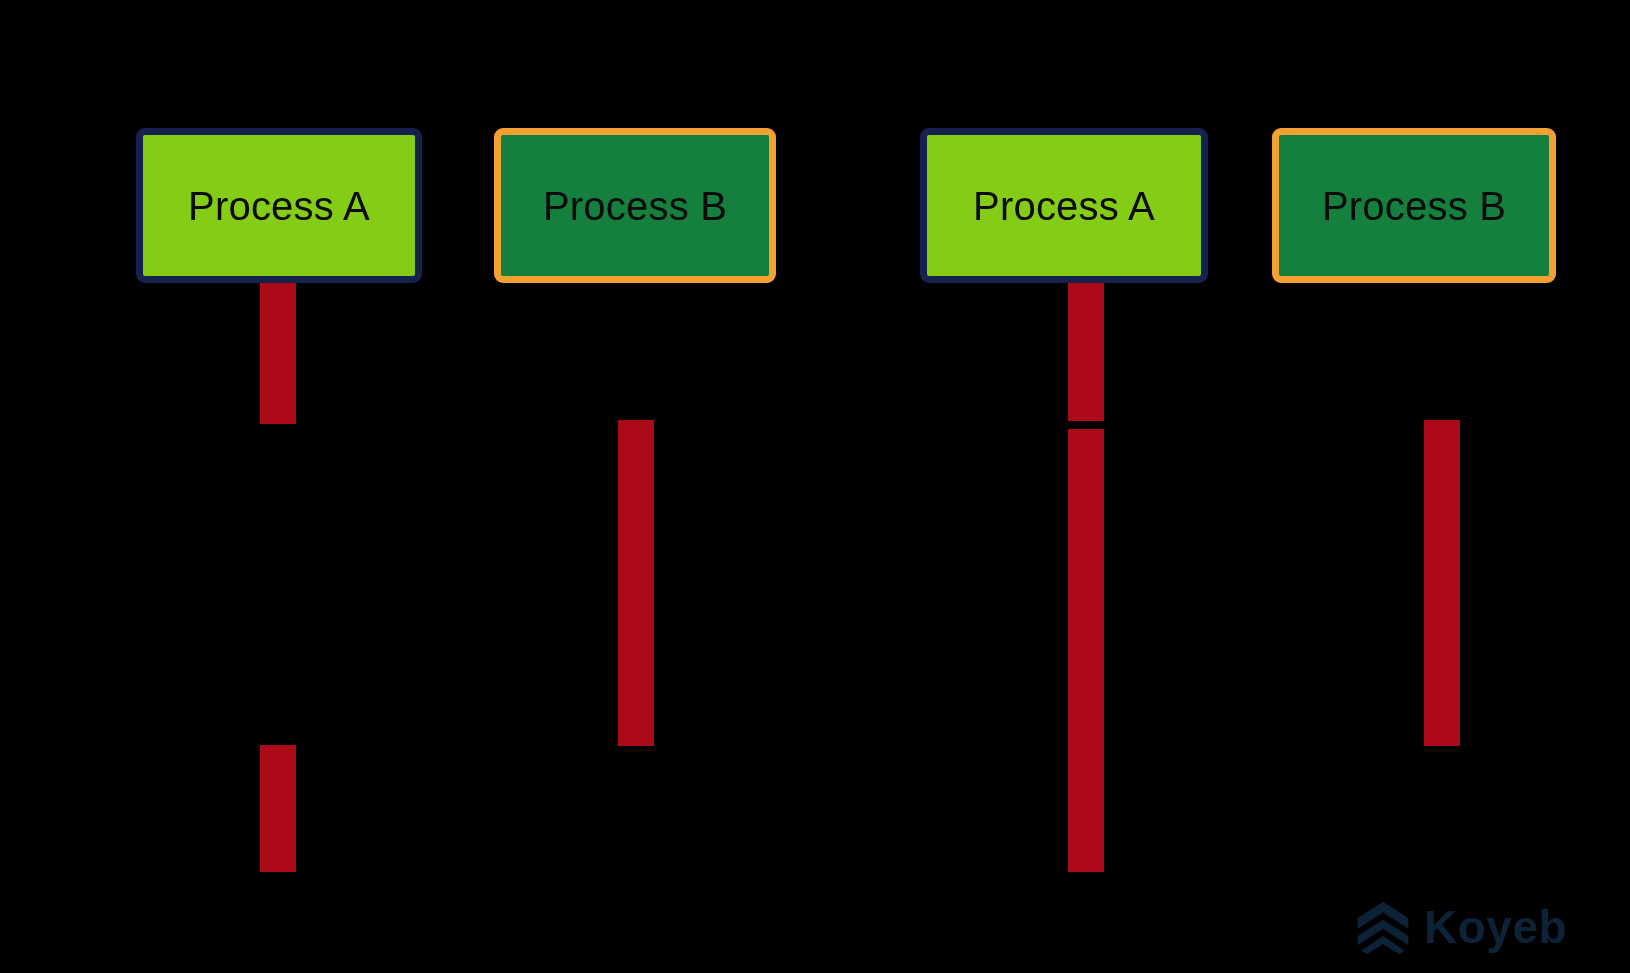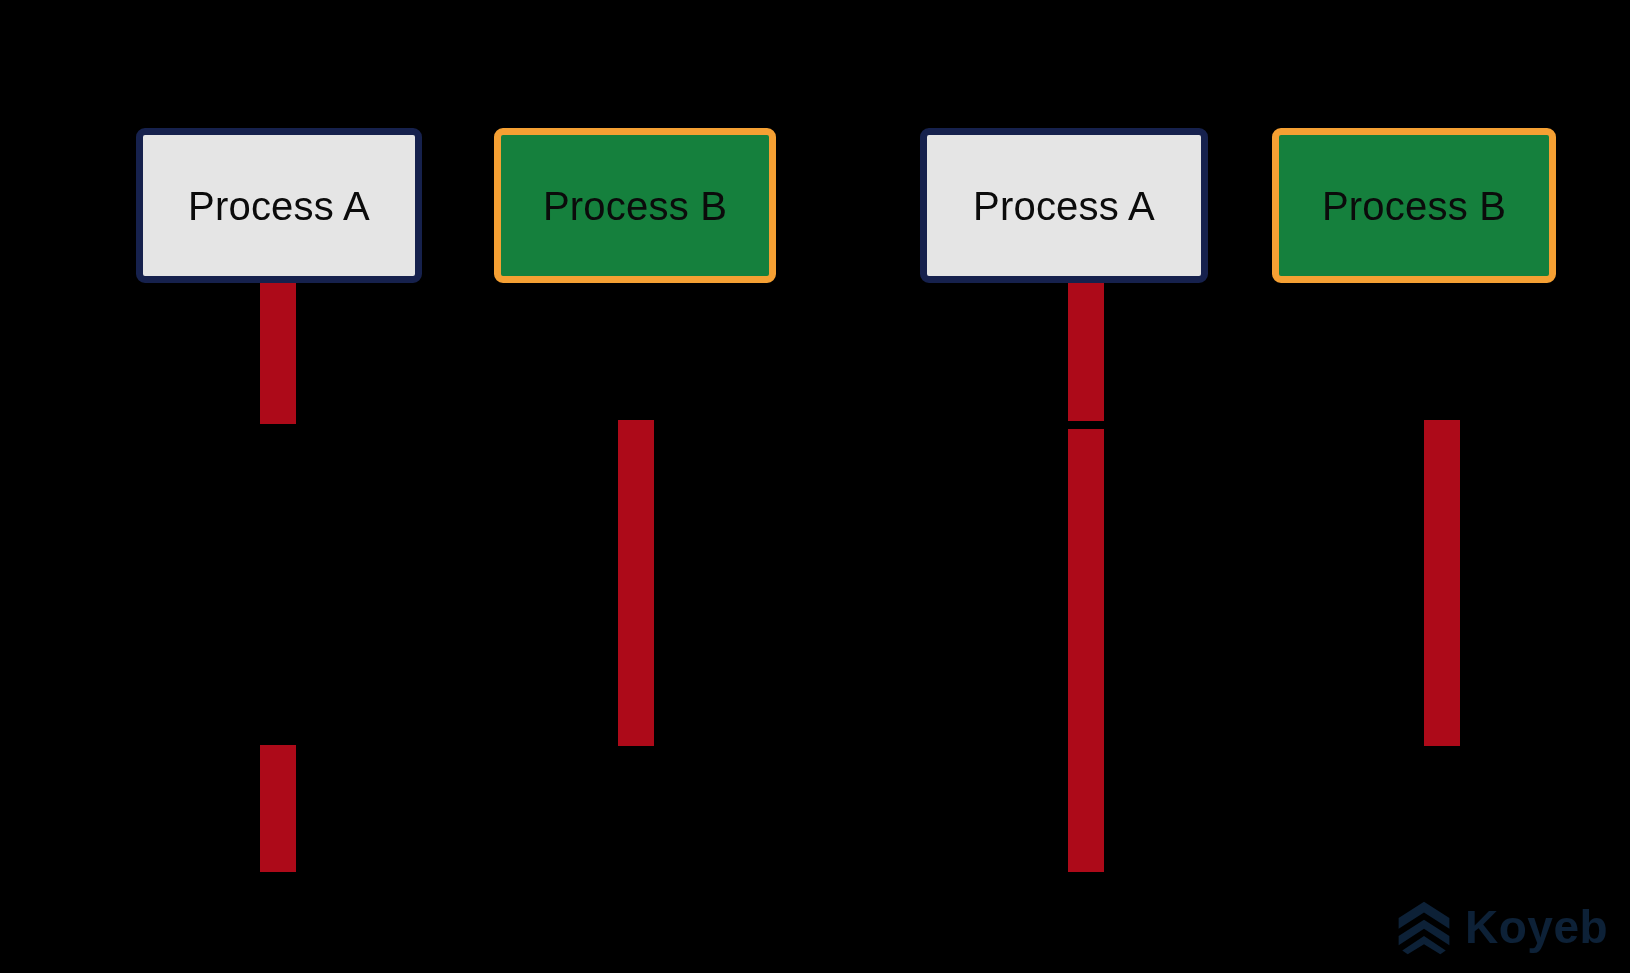--- a/index.html
+++ b/index.html
@@ -31,21 +31,21 @@
     box-shadow: 6px 7px 9px rgba(0,0,0,0.85);
   }
   .participant .p-label {
     font-size: 40px;
     line-height: 1.1;
     color: #0b0b0b;
     letter-spacing: 0.2px;
     white-space: nowrap;
   }
   .participant.style-blue {
-    background: #e5e5e5;
+    background: #84cc16;
     border: 7px solid #16214d;
   }
   .participant.style-orange {
     background: #15803d;
     border: 7px solid #f5a033;
   }
 
   
   .activation {
     position: absolute;
@@ -108,21 +108,21 @@
       <span class="p-label">Process B</span>
     </div>
 
     <div class="activation" style="left:1068px; top:283px; width:36px; height:589px;"></div>
 
     <div class="activation-split" style="left:1068px; top:421px; width:36px; height:8px;"></div>
 
     <div class="activation" style="left:1424px; top:420px; width:36px; height:326px;"></div>
   </div>
 
-  <div id="koyeb-logo" style="left:1395px; top:898px;">
+  <div id="koyeb-logo" style="left:1354px; top:898px;">
     <span class="logo-mark">
       <svg viewBox="0 0 64 64" width="58" height="58" aria-hidden="true">
         <g fill="#0d2137">
           <path d="M32 4 L60 22 L60 34 L32 16 L4 34 L4 22 Z"></path>
           <path d="M32 24 L60 42 L60 52 L32 34 L4 52 L4 42 Z"></path>
           <path d="M32 42 L56 58 L50 62 L32 51 L14 62 L8 58 Z"></path>
         </g>
       </svg>
     </span>
     <span class="logo-word">Koyeb</span>

